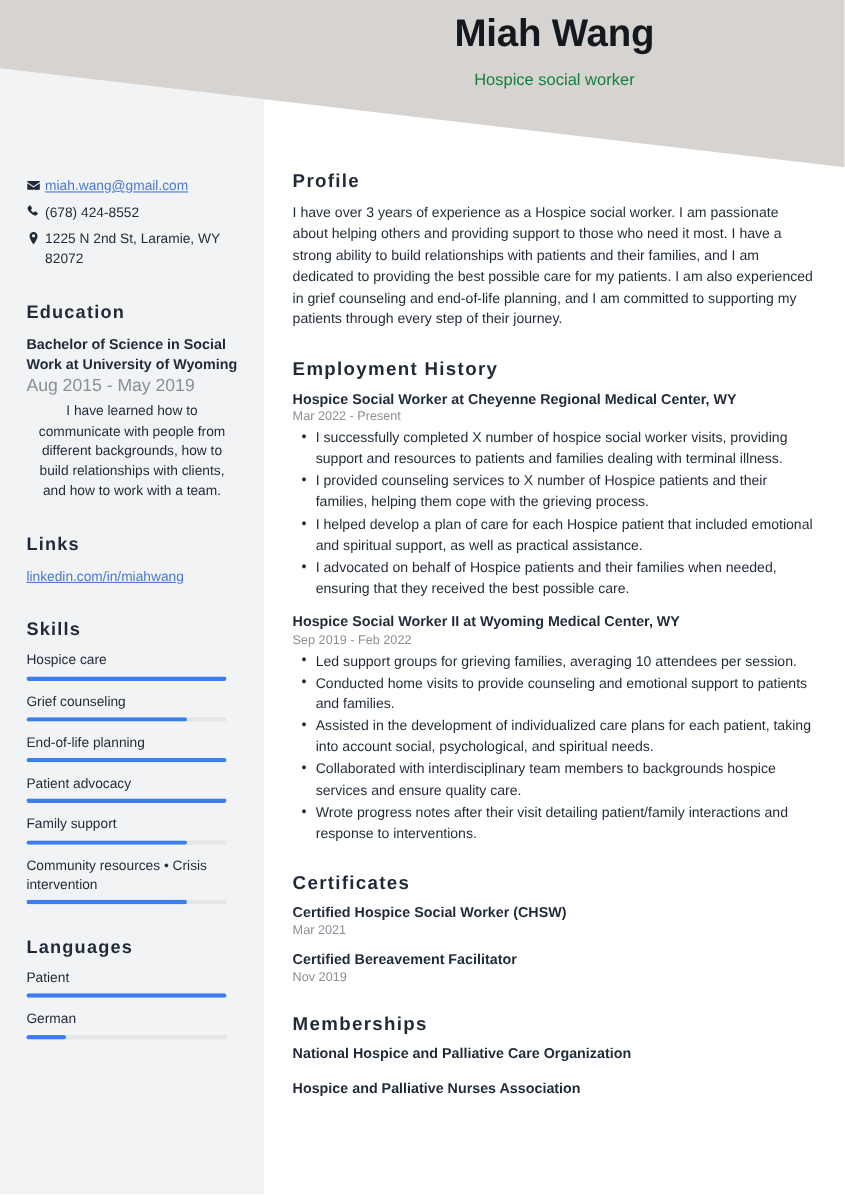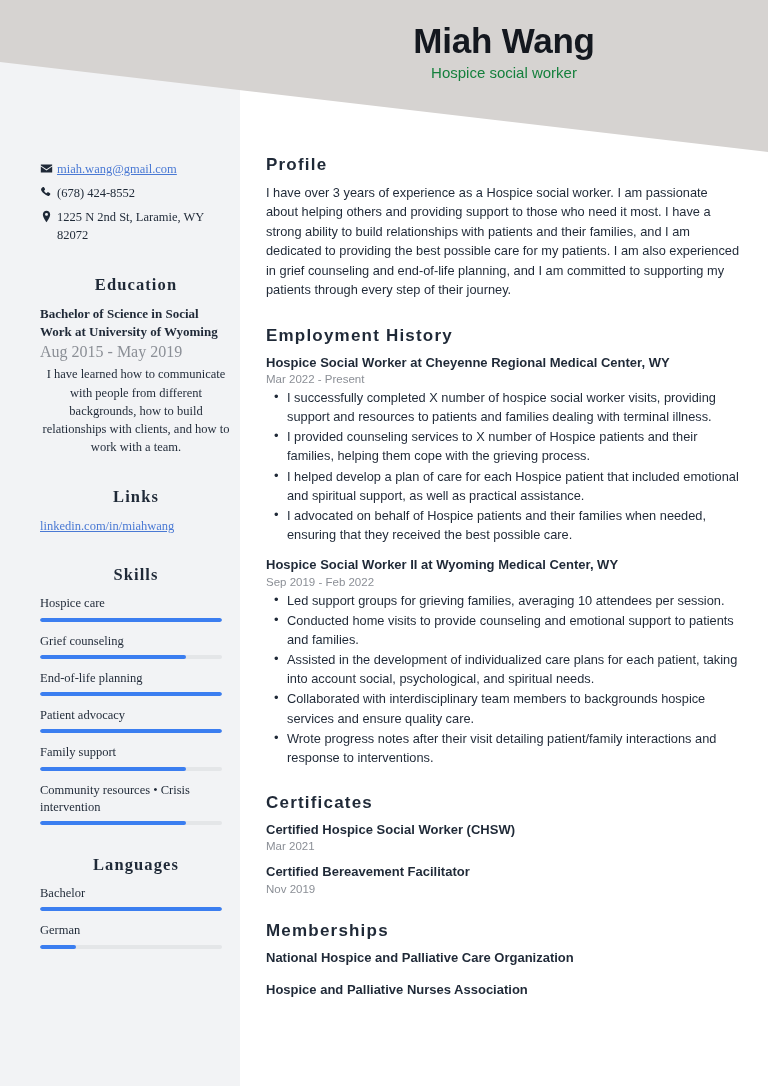--- a/index.html
+++ b/index.html
@@ -48,21 +48,21 @@
   .header-inner {
     position: absolute;
     left: 0; top: 0;
     width: 768px;
     height: 160px;
     z-index: 3;
   }
 
   .name {
     position: absolute;
-    top: 22px;
+    top: 12px;
     left: 240px;
     width: 528px;
     text-align: center;
     font-size: 35px;
     font-weight: 700;
     color: #14181f;
     letter-spacing: -0.2px;
     line-height: 1.1;
   }
 
@@ -73,25 +73,24 @@
     width: 528px;
     text-align: center;
     font-size: 15px;
     font-weight: 400;
     color: #15803d;
   }
 
   
   .sidebar {
     position: absolute;
-    left: 16px; top: 0;
+    left: 0; top: 0;
     width: 240px;
     padding: 160px 24px 0 24px;
     z-index: 4;
-    font-family: Liberation Serif, serif;
   }
 
   .contact-list { margin-top: 0; }
 
   .contact-row {
     display: flex;
     align-items: flex-start;
     margin-bottom: 6px;
     font-size: 12.5px;
     color: #1f2937;
@@ -116,21 +115,20 @@
     word-break: break-word;
   }
 
   .side-heading {
     font-size: 16.5px;
     font-weight: 700;
     color: #1f2937;
     letter-spacing: 1.1px;
     margin-top: 30px;
     margin-bottom: 10px;
-    text-align: center;
   }
 
   .edu-title {
     font-size: 13px;
     font-weight: 700;
     color: #1f2937;
     line-height: 1.42;
   }
 
   .edu-date {
@@ -364,21 +362,21 @@
           <div class="bar-label">Community resources  • Crisis intervention</div>
           <div class="bar-track">
             <div class="bar-fill" style="width: 80%;"></div>
           </div>
         </div>
       </div>
 
     <div class="side-heading">Languages</div>
     <div id="languages-list">
         <div class="bar-item">
-          <div class="bar-label">Bachelor</div>
+          <div class="bar-label">Patient</div>
           <div class="bar-track">
             <div class="bar-fill" style="width: 100%;"></div>
           </div>
         </div>
         <div class="bar-item">
           <div class="bar-label">German</div>
           <div class="bar-track">
             <div class="bar-fill" style="width: 20%;"></div>
           </div>
         </div>

